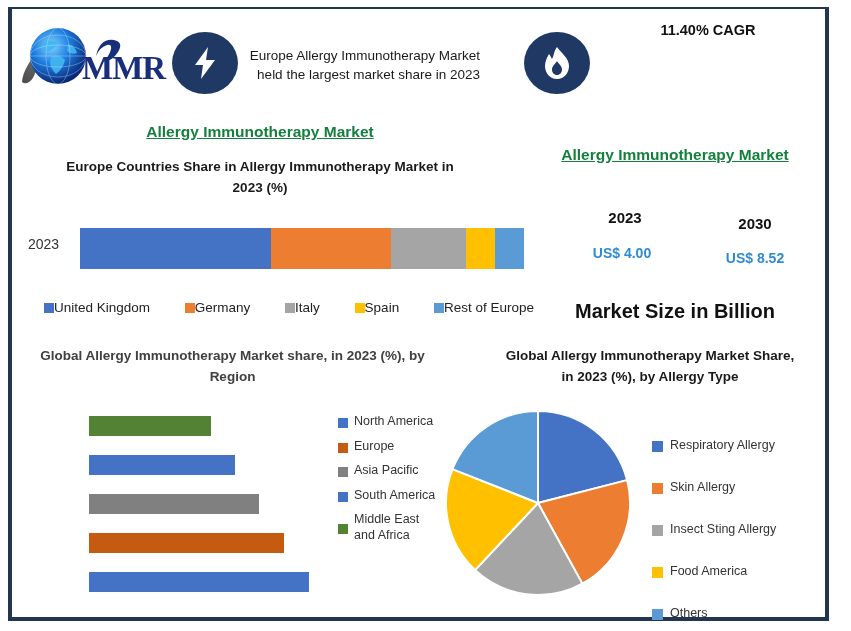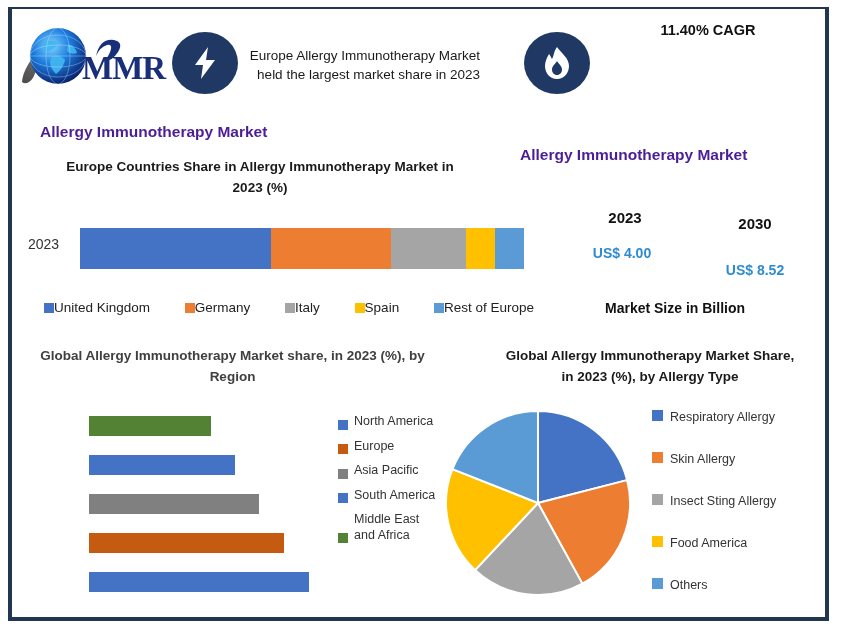--- a/index.html
+++ b/index.html
@@ -49,21 +49,21 @@
   }
   .callout-left{left:248px;top:46px;width:232px;}
   .callout-right{left:580px;top:46px;width:256px;}
   .cagr-head{
     position:absolute;left:580px;top:22px;width:256px;text-align:center;
     font-weight:bold;font-size:14.5px;color:#111;
   }
 
   
   .h-main{
-    position:absolute;font-weight:bold;color:#4c1d95;text-align:left;
+    position:absolute;font-weight:bold;color:#15803d;text-align:center;text-decoration:underline;
   }
   .title-left{left:40px;top:123px;width:440px;font-size:15.5px;}
   .title-right{left:520px;top:146px;width:310px;font-size:15.5px;}
   .sub-left{
     position:absolute;left:55px;top:156px;width:410px;text-align:center;
     font-weight:bold;font-size:13.5px;line-height:21px;color:#1a1a1a;
   }
 
   
   .axis-label-2023{
@@ -84,51 +84,51 @@
 
   
   .ms-year{
     position:absolute;font-weight:bold;font-size:15px;color:#111;text-align:center;width:110px;
   }
   .ms-val{
     position:absolute;font-weight:bold;font-size:14px;color:#2e8bd0;text-align:center;width:130px;
   }
   .ms-foot{
     position:absolute;left:520px;top:300px;width:310px;text-align:center;
-    font-weight:bold;font-size:14px;color:#111;
+    font-weight:bold;font-size:20px;color:#111;
   }
 
   
   .bl-title{
     position:absolute;left:35px;top:345px;width:395px;text-align:center;
     font-weight:bold;font-size:13.5px;line-height:21px;color:#404040;
   }
   .hbars{position:absolute;left:89px;top:406px;width:240px;}
   .hbar-slot{height:39px;display:flex;align-items:center;}
   .hbar{height:20px;}
 
   .region-legend{
     position:absolute;left:338px;top:414px;width:100px;
     font-size:12.5px;line-height:15.5px;color:#333;
   }
-  .region-legend .rl{display:flex;gap:6px;margin-bottom:9px;align-items:flex-end;}
+  .region-legend .rl{display:flex;gap:6px;margin-bottom:9px;align-items:center;}
   .region-legend .rl .swatch{margin-top:3px;}
 
   
   .pie-title{
     position:absolute;left:500px;top:345px;width:300px;text-align:center;
     font-weight:bold;font-size:13.5px;line-height:21px;color:#1a1a1a;
   }
   .pie-wrap{position:absolute;left:443px;top:408px;width:190px;height:190px;}
 
   .pie-legend{
     position:absolute;left:652px;top:410px;width:180px;
     font-size:12.5px;color:#333;
   }
-  .pie-legend .pl{display:flex;gap:7px;align-items:flex-start;height:42px;}
+  .pie-legend .pl{display:flex;gap:7px;align-items:flex-end;height:42px;}
   .pie-legend .pl .swatch{width:11px;height:11px;}
 </style>
 </head>
 <body>
 
 <div id="page">
 
   <div class="frame"></div>
   <div class="frame-left-thick"></div>
   <div class="frame-right-thick"></div>
@@ -210,21 +210,21 @@
       <div class="li">
         <span class="swatch" style="background: rgb(91, 155, 213);"></span>
         <span>Rest of Europe</span>
       </div>
     </div>
 
   <div class="h-main title-right">Allergy Immunotherapy Market</div>
   <div class="ms-year" style="left:570px;top:209px;">2023</div>
   <div class="ms-year" style="left:700px;top:215px;">2030</div>
   <div class="ms-val" style="left:557px;top:245px;">US$ 4.00</div>
-  <div class="ms-val" style="left:690px;top:262px;">US$ 8.52</div>
+  <div class="ms-val" style="left:690px;top:250px;">US$ 8.52</div>
   <div class="ms-foot">Market Size in Billion</div>
 
   <div class="bl-title">Global Allergy Immunotherapy Market share, in 2023 (%), by Region</div>
   <div class="hbars" id="region-bars">
       <div class="hbar-slot">
         <div class="hbar" style="width: 122px; background: rgb(84, 130, 53);"></div>
       </div>
       <div class="hbar-slot">
         <div class="hbar" style="width: 146px; background: rgb(68, 114, 196);"></div>
       </div>

